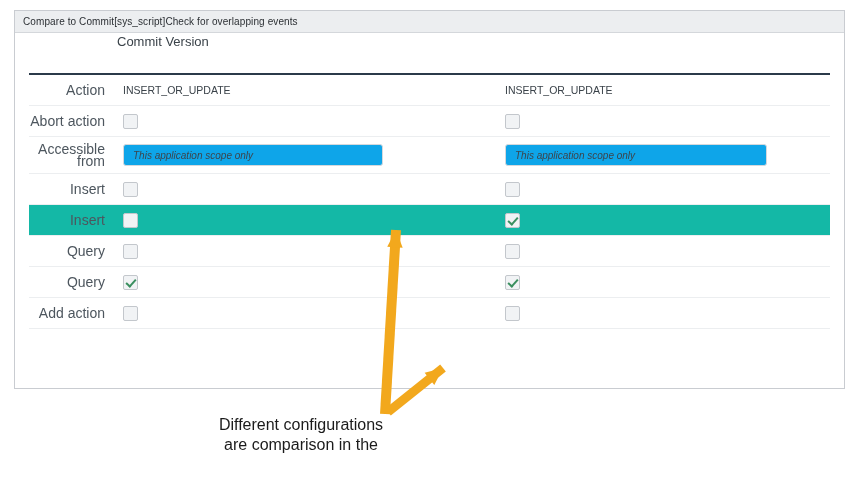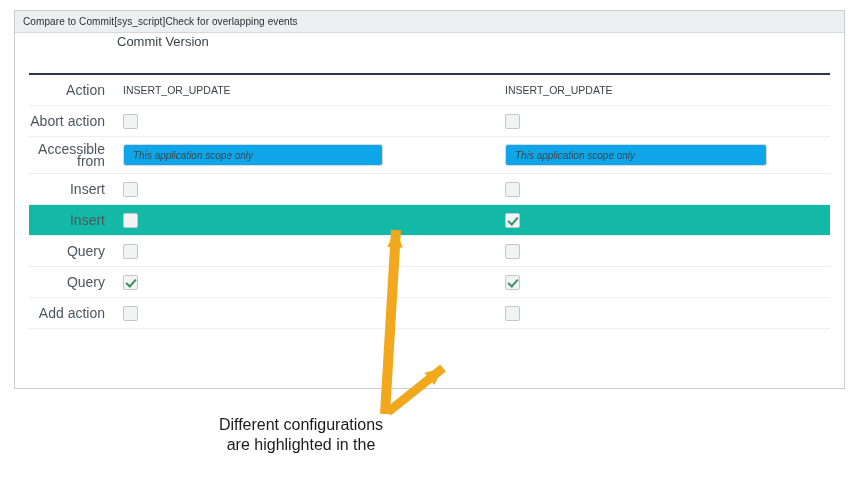--- a/index.html
+++ b/index.html
@@ -253,14 +253,14 @@
   <g id="arrow-group">
       <line x1="385" y1="414" x2="396" y2="230" stroke="#F2A81D" stroke-width="10"></line>
       <polygon points="396,230 402.69833954650704,247.78010819201333 387.2310574046359,246.85543371614062" fill="#F2A81D"></polygon>
       <line x1="388" y1="412" x2="443" y2="368" stroke="#F2A81D" stroke-width="9"></line>
       <polygon points="443,368 434.29274197567423,384.88738161165946 424.6131564223095,372.78789966995356" fill="#F2A81D"></polygon>
     </g>
 </svg>
 
 <div id="annotation">
   <div>Different configurations</div>
-  <div>are highlighted in the</div>
+  <div>are comparison in the</div>
 </div>
 
 </body></html>

